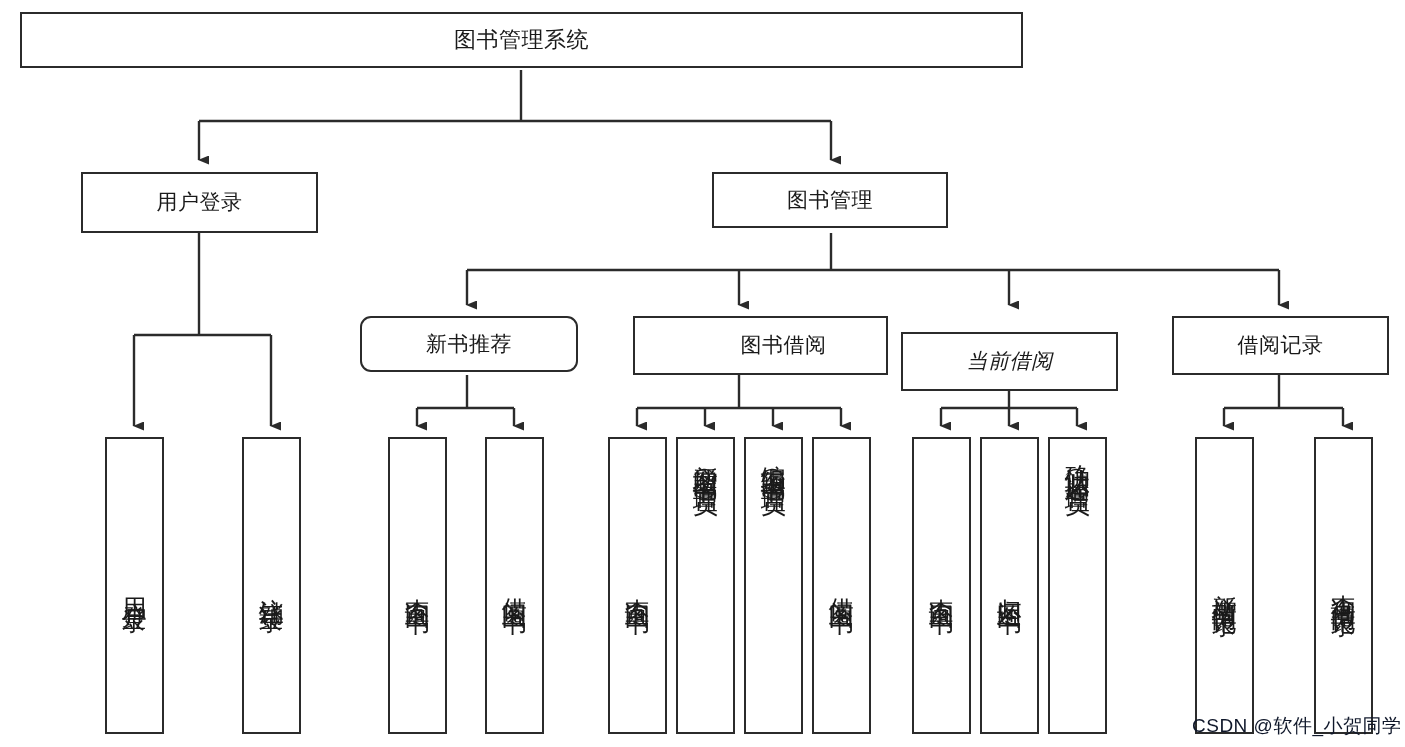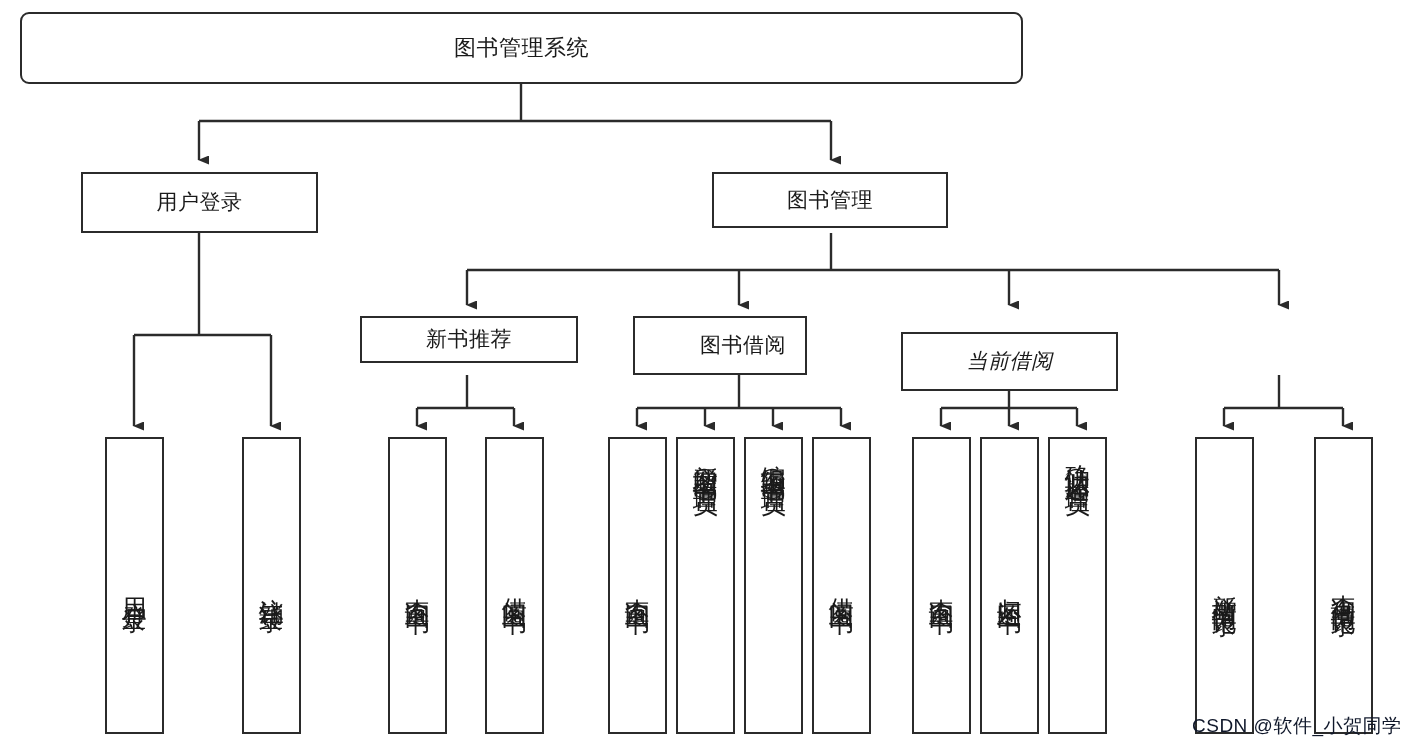--- a/index.html
+++ b/index.html
@@ -128,40 +128,43 @@
       <path d="M 1009,408 L 1009,426" marker-end="url(#arrowhead)"></path>
       <path d="M 1077,408 L 1077,426" marker-end="url(#arrowhead)"></path>
 
       <path d="M 1279,375 L 1279,408"></path>
       <path d="M 1224,408 L 1343,408"></path>
       <path d="M 1224,408 L 1224,426" marker-end="url(#arrowhead)"></path>
       <path d="M 1343,408 L 1343,426" marker-end="url(#arrowhead)"></path>
     </g>
   </svg>
 
-  <div class="node horiz root" style="left:20px; top:12px; width:1003px; height:72px;border-radius:9px;">
+  <div class="node horiz root" style="left:20px; top:12px; width:1003px; height:56px;">
     <span class="node-label">图书管理系统</span>
   </div>
 
   <div class="node horiz" style="left:81px; top:172px; width:237px; height:61px;">
     <span class="node-label">用户登录</span>
   </div>
   <div class="node horiz" style="left:712px; top:172px; width:236px; height:56px;">
     <span class="node-label">图书管理</span>
   </div>
 
-  <div class="node horiz" style="left:360px; top:316px; width:218px; height:47px;">
+  <div class="node horiz" style="left:360px; top:316px; width:218px; height:56px;border-radius:11px;">
     <span class="node-label">新书推荐</span>
   </div>
-  <div class="node horiz" style="left:633px; top:316px; width:174px; height:59px;padding-left:46px;">
+  <div class="node horiz" style="left:633px; top:316px; width:255px; height:59px;padding-left:46px;">
     <span class="node-label">图书借阅</span>
   </div>
   <div class="node horiz" style="left:901px; top:332px; width:217px; height:59px;font-style:italic;">
     <span class="node-label">当前借阅</span>
   </div>
+  <div class="node horiz" style="left:1172px; top:316px; width:217px; height:59px;">
+    <span class="node-label">借阅记录</span>
+  </div>
 
   <div class="node vert mid-text" style="left:105px; top:437px; width:59px; height:297px;">
     <span class="node-label">用户登录</span>
   </div>
   <div class="node vert mid-text" style="left:242px; top:437px; width:59px; height:297px;">
     <span class="node-label">注销登录</span>
   </div>
 
   <div class="node vert mid-text" style="left:388px; top:437px; width:59px; height:297px;">
     <span class="node-label">查询图书</span>

